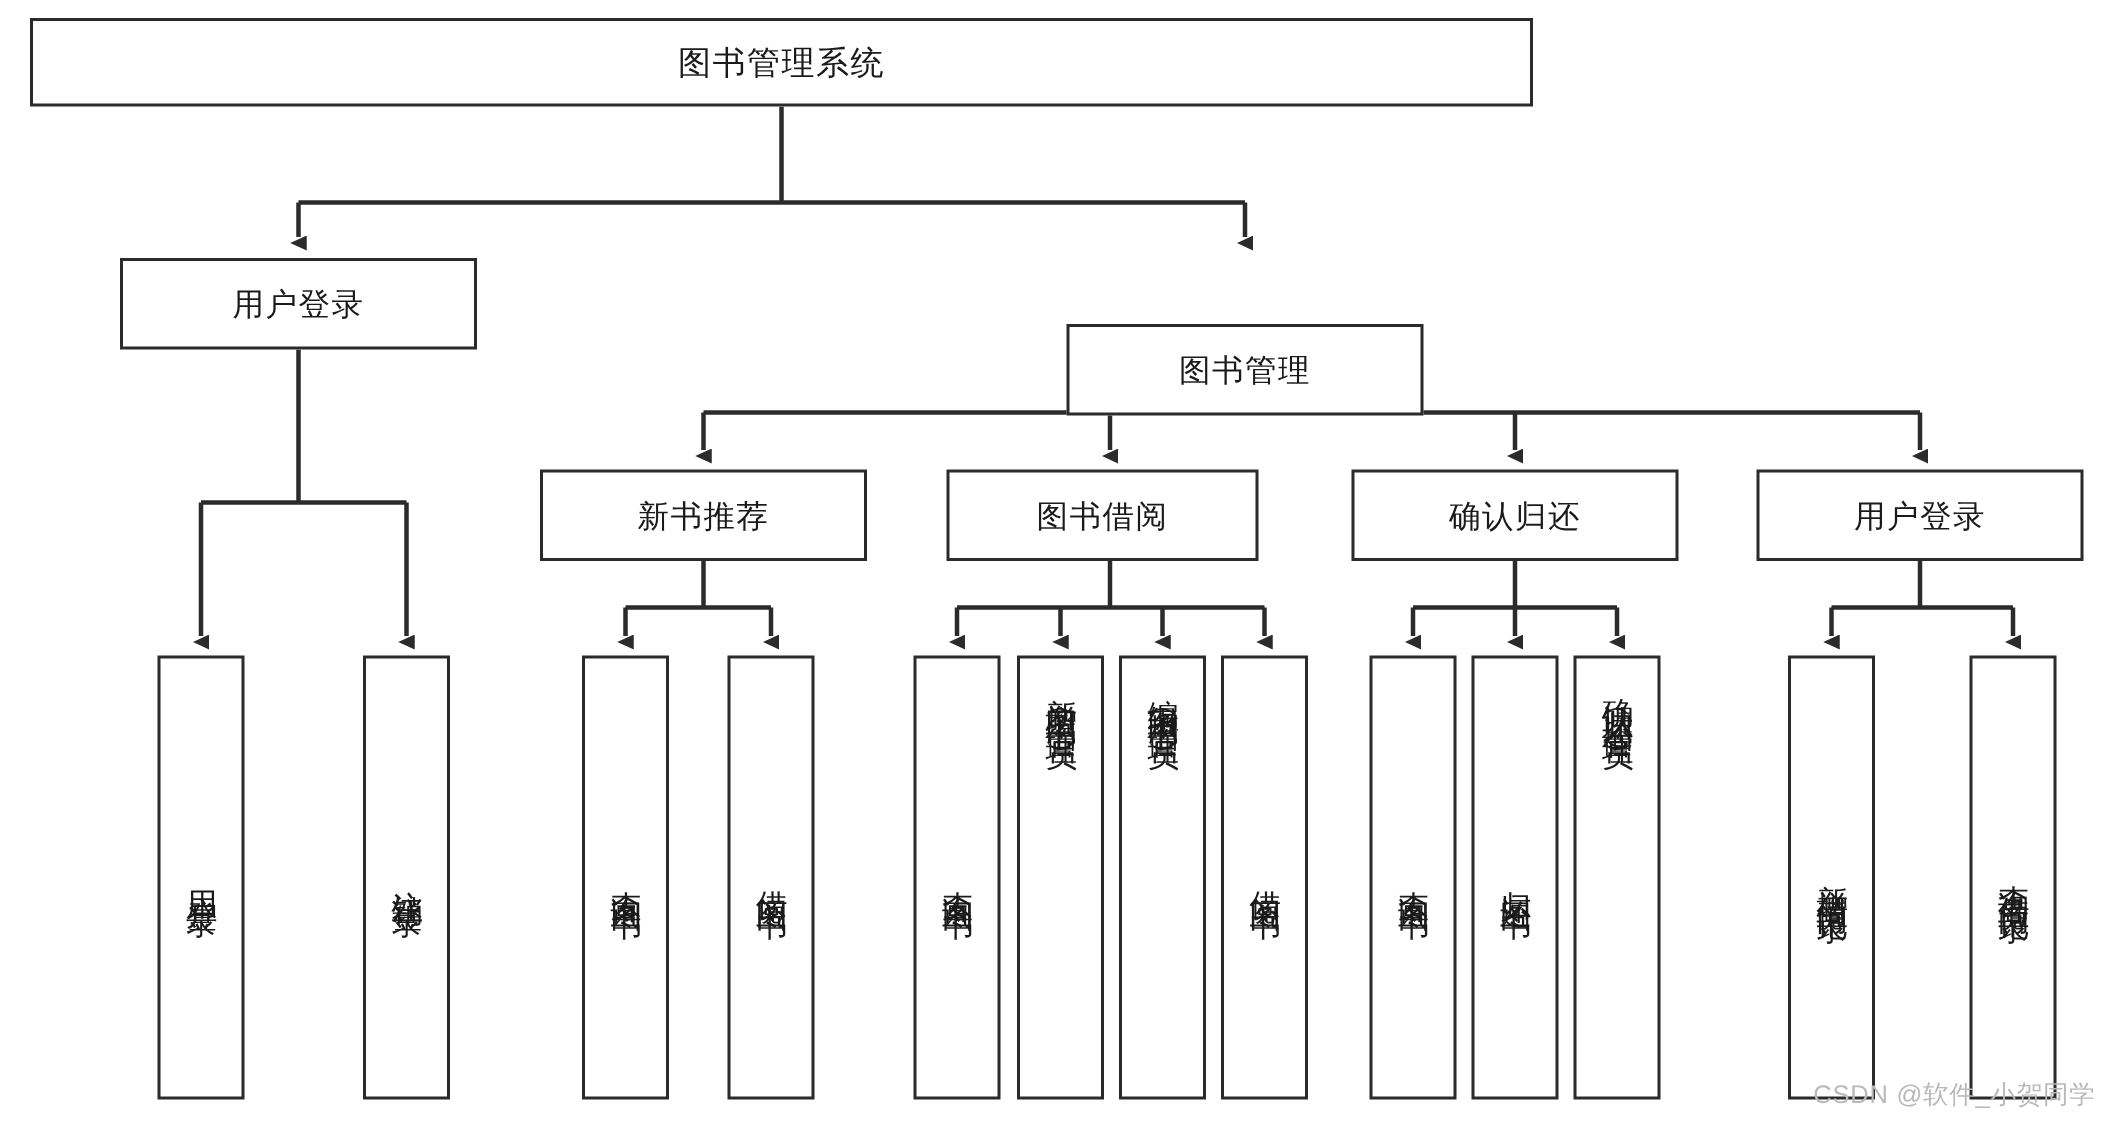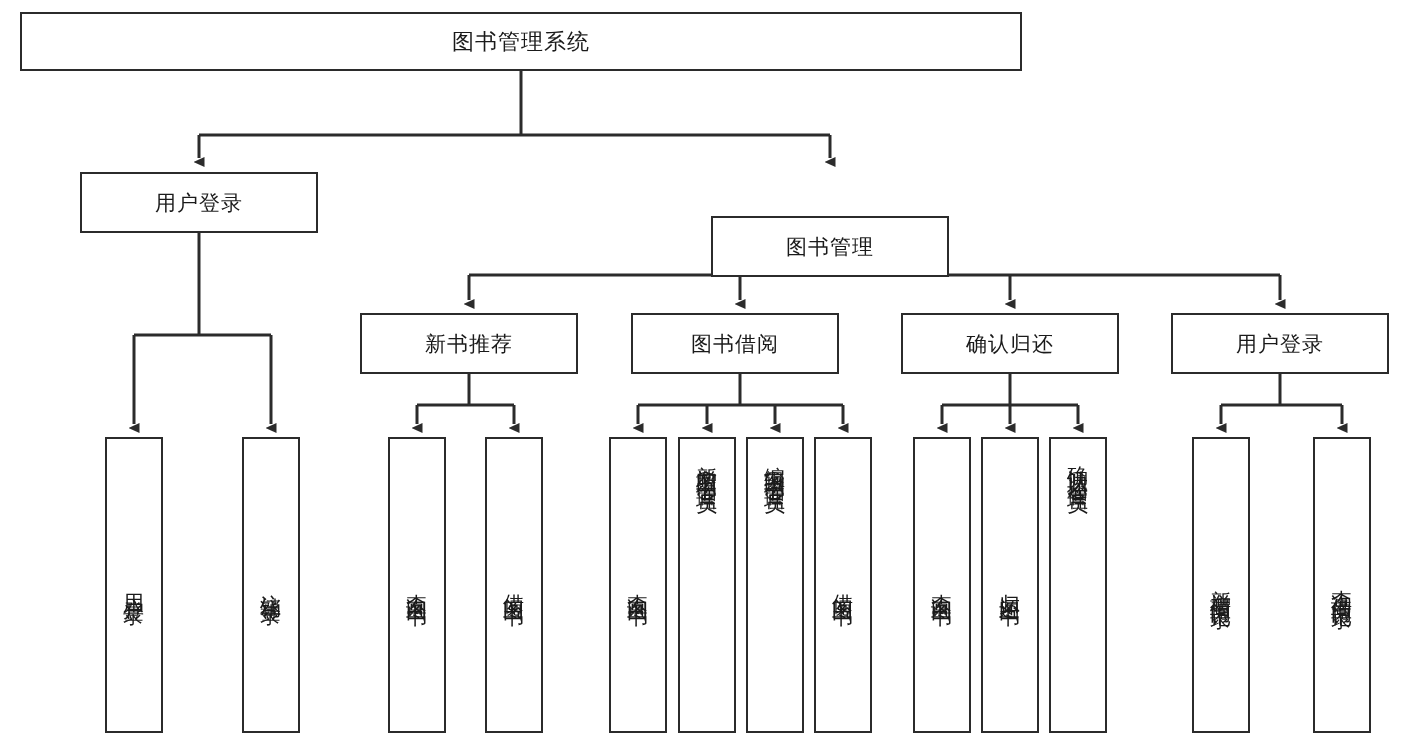--- a/index.html
+++ b/index.html
@@ -183,14 +183,15 @@
   </div>
 
   <div class="node vertical center-align" style="left:1192px; top:437px; width:58px; height:296px;">
     <span class="vlabel">新增借阅记录</span>
   </div>
 
   <div class="node vertical center-align" style="left:1313px; top:437px; width:58px; height:296px;">
     <span class="vlabel">查询借阅记录</span>
   </div>
 
+  <div class="watermark">CSDN @软件_小贺同学</div>
 
 </div>
 
 </body></html>

